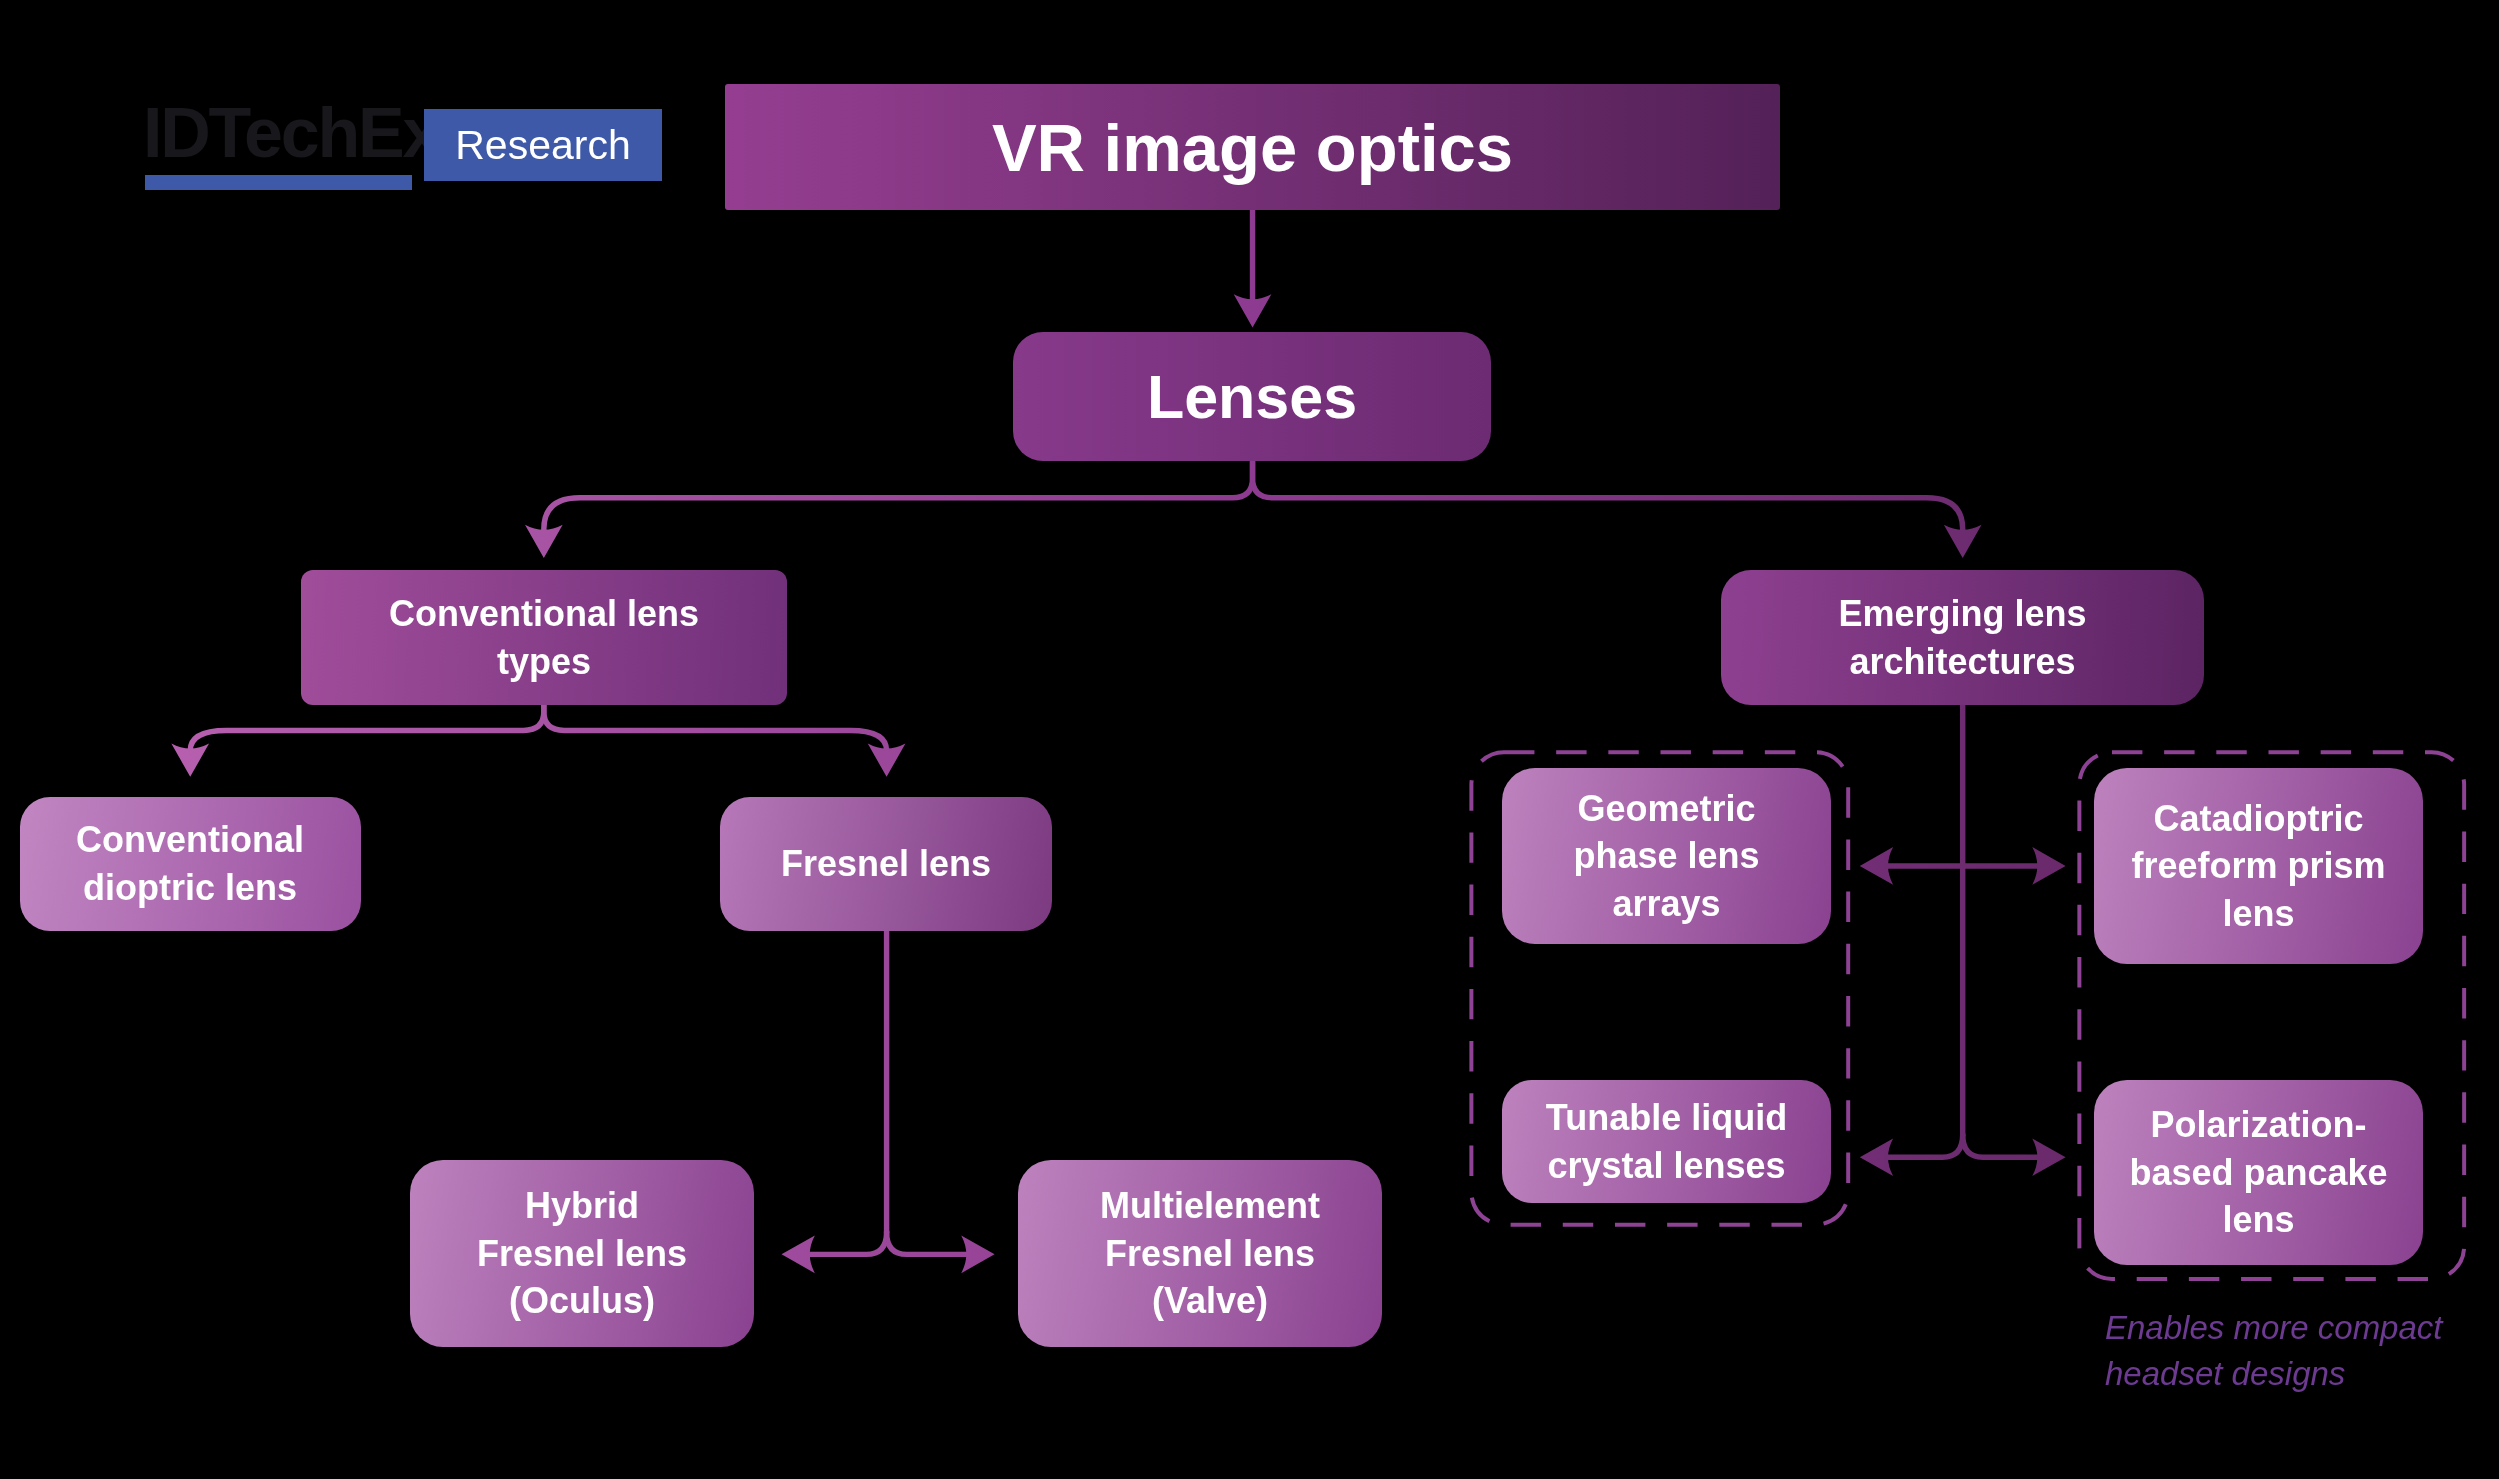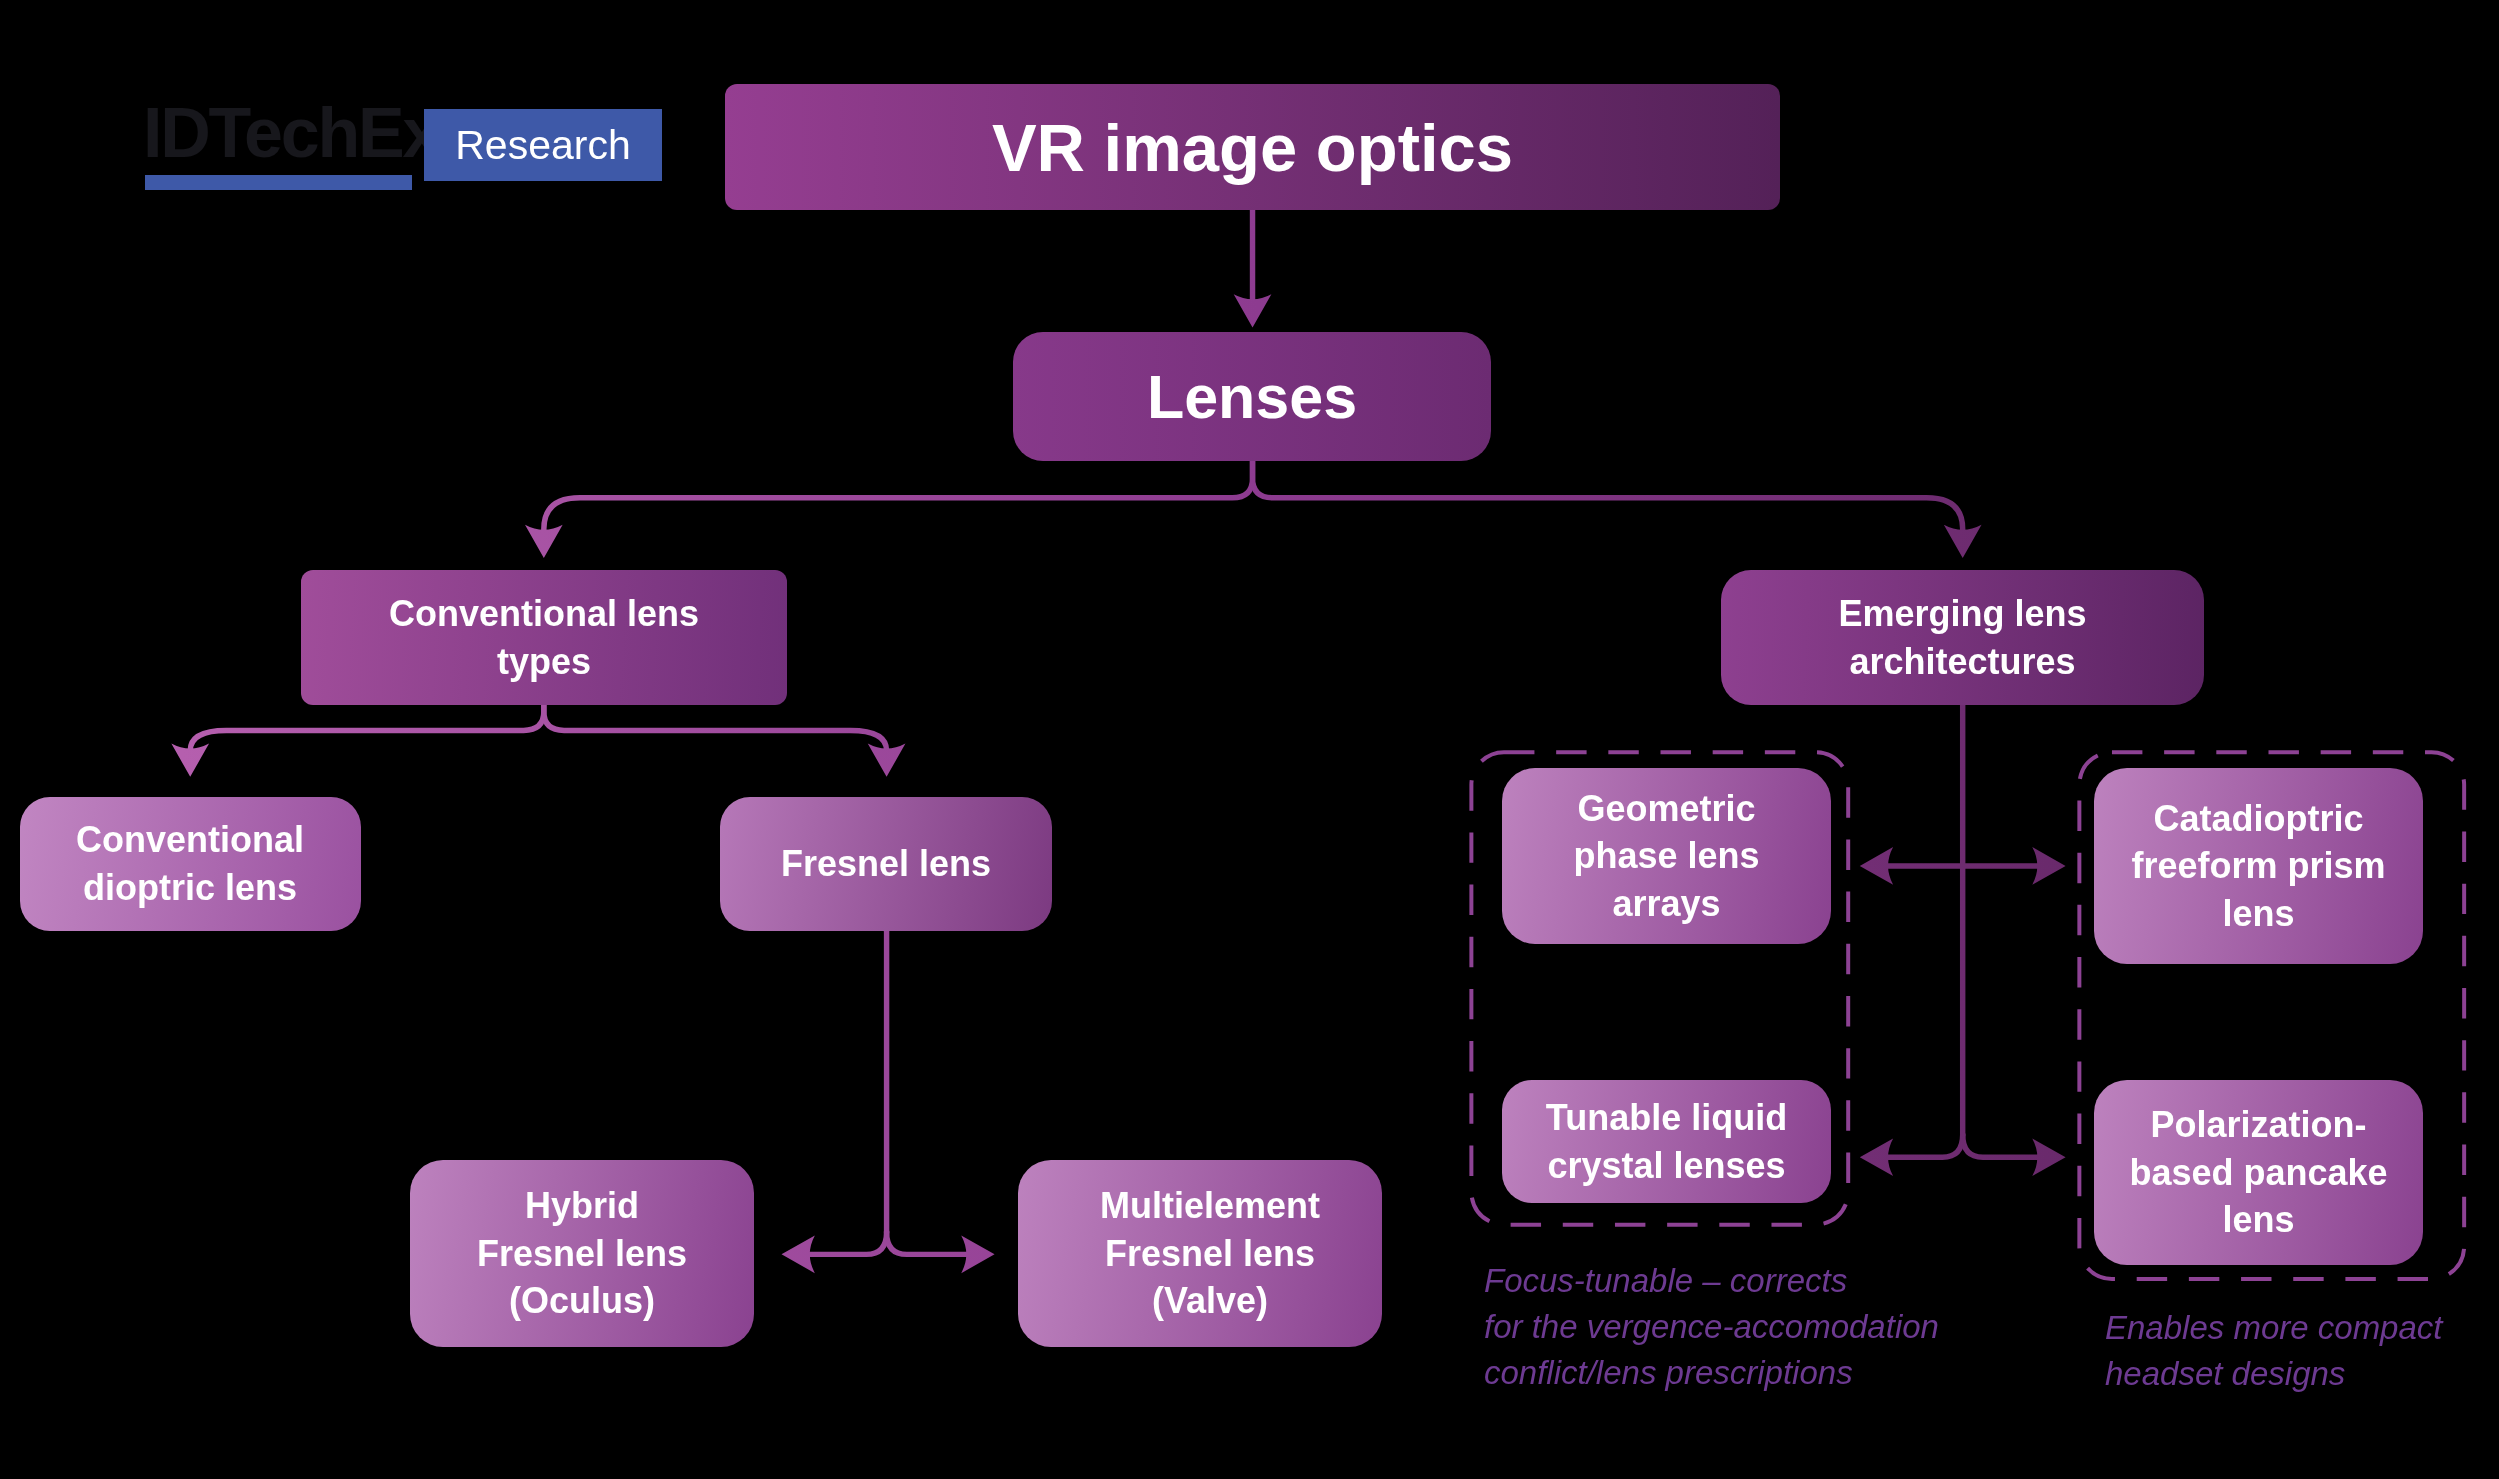--- a/index.html
+++ b/index.html
@@ -29,21 +29,21 @@
   
   #connector-layer{position:absolute;left:0;top:0;width:2500px;height:1479px;}
   
   .node{
     position:absolute;
     display:flex;align-items:center;justify-content:center;
     text-align:center;color:#fff;font-weight:700;
     white-space:pre-line;
   }
   .child{background:linear-gradient(100deg,#bd82be 0%,#8a4290 100%);}
-  #node-title{left:725px;top:84px;width:1055px;height:126px;border-radius:12px;
+  #node-title{left:725px;top:84px;width:1055px;height:126px;border-radius:3px;
     font-size:67px;background:linear-gradient(90deg,#953e91 0%,#542158 100%);}
   #node-lenses{left:1013px;top:332px;width:478px;height:129px;border-radius:30px;
     font-size:61px;background:linear-gradient(90deg,#87398a 0%,#6c2b72 100%);}
   #node-conventional{left:301px;top:570px;width:486px;height:135px;border-radius:12px;
     font-size:36px;line-height:1.32;background:linear-gradient(93deg,#a04d9a 0%,#71307a 100%);}
   #node-emerging{left:1721px;top:570px;width:483px;height:135px;border-radius:30px;
     font-size:36px;line-height:1.32;background:linear-gradient(93deg,#8e4090 0%,#5c2463 100%);}
   #node-dioptric{left:19.6px;top:797px;width:341px;height:134px;border-radius:30px;
     font-size:36px;line-height:1.32;background:linear-gradient(100deg,#c186c2 0%,#9a51a0 100%);}
   #node-fresnel{left:720px;top:797px;width:332px;height:134px;border-radius:30px;
@@ -147,20 +147,17 @@
 arrays</div>
   <div class="node child" id="node-tunable">Tunable liquid
 crystal lenses</div>
   <div class="node child" id="node-catadioptric">Catadioptric
 freeform prism
 lens</div>
   <div class="node child" id="node-pancake">Polarization-
 based pancake
 lens</div>
 
-  <div class="caption" id="caption-left">Focus-tunable – corrects
-for the vergence-accomodation
-conflict/lens prescriptions</div>
   <div class="caption" id="caption-right">Enables more compact
 headset designs</div>
 
 </div>
 
 
 </body></html>

